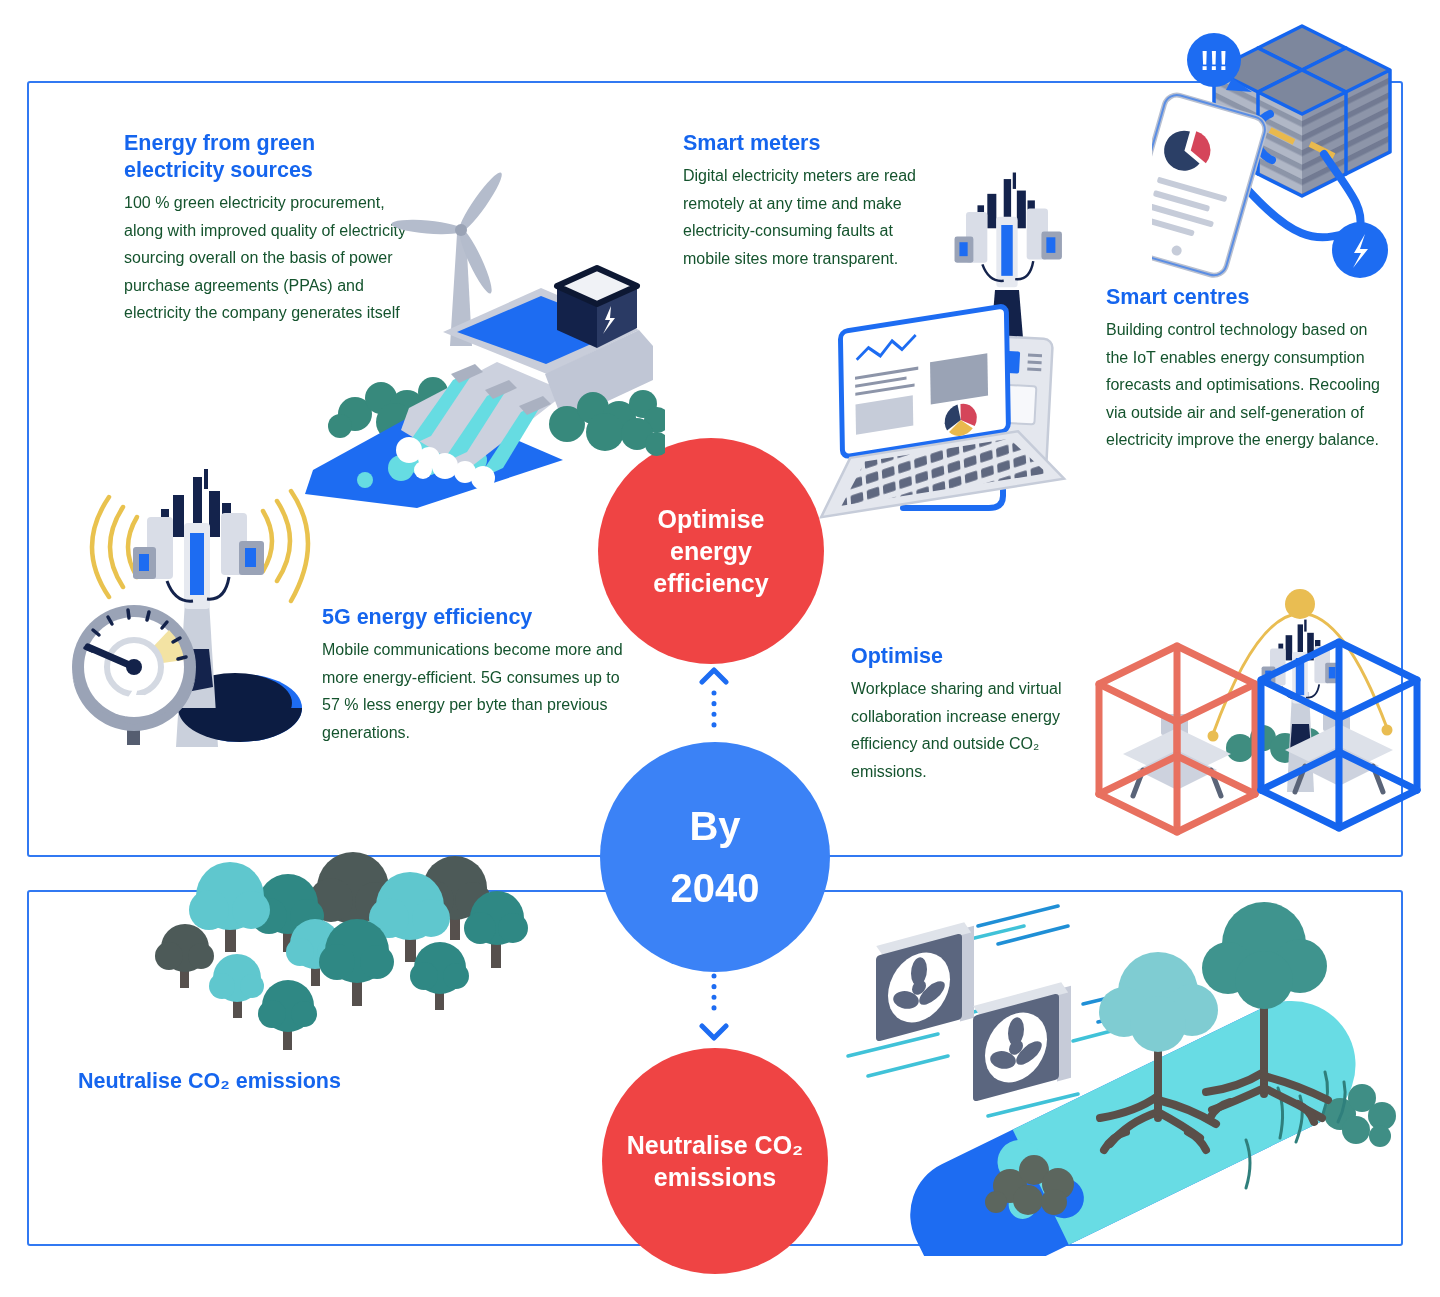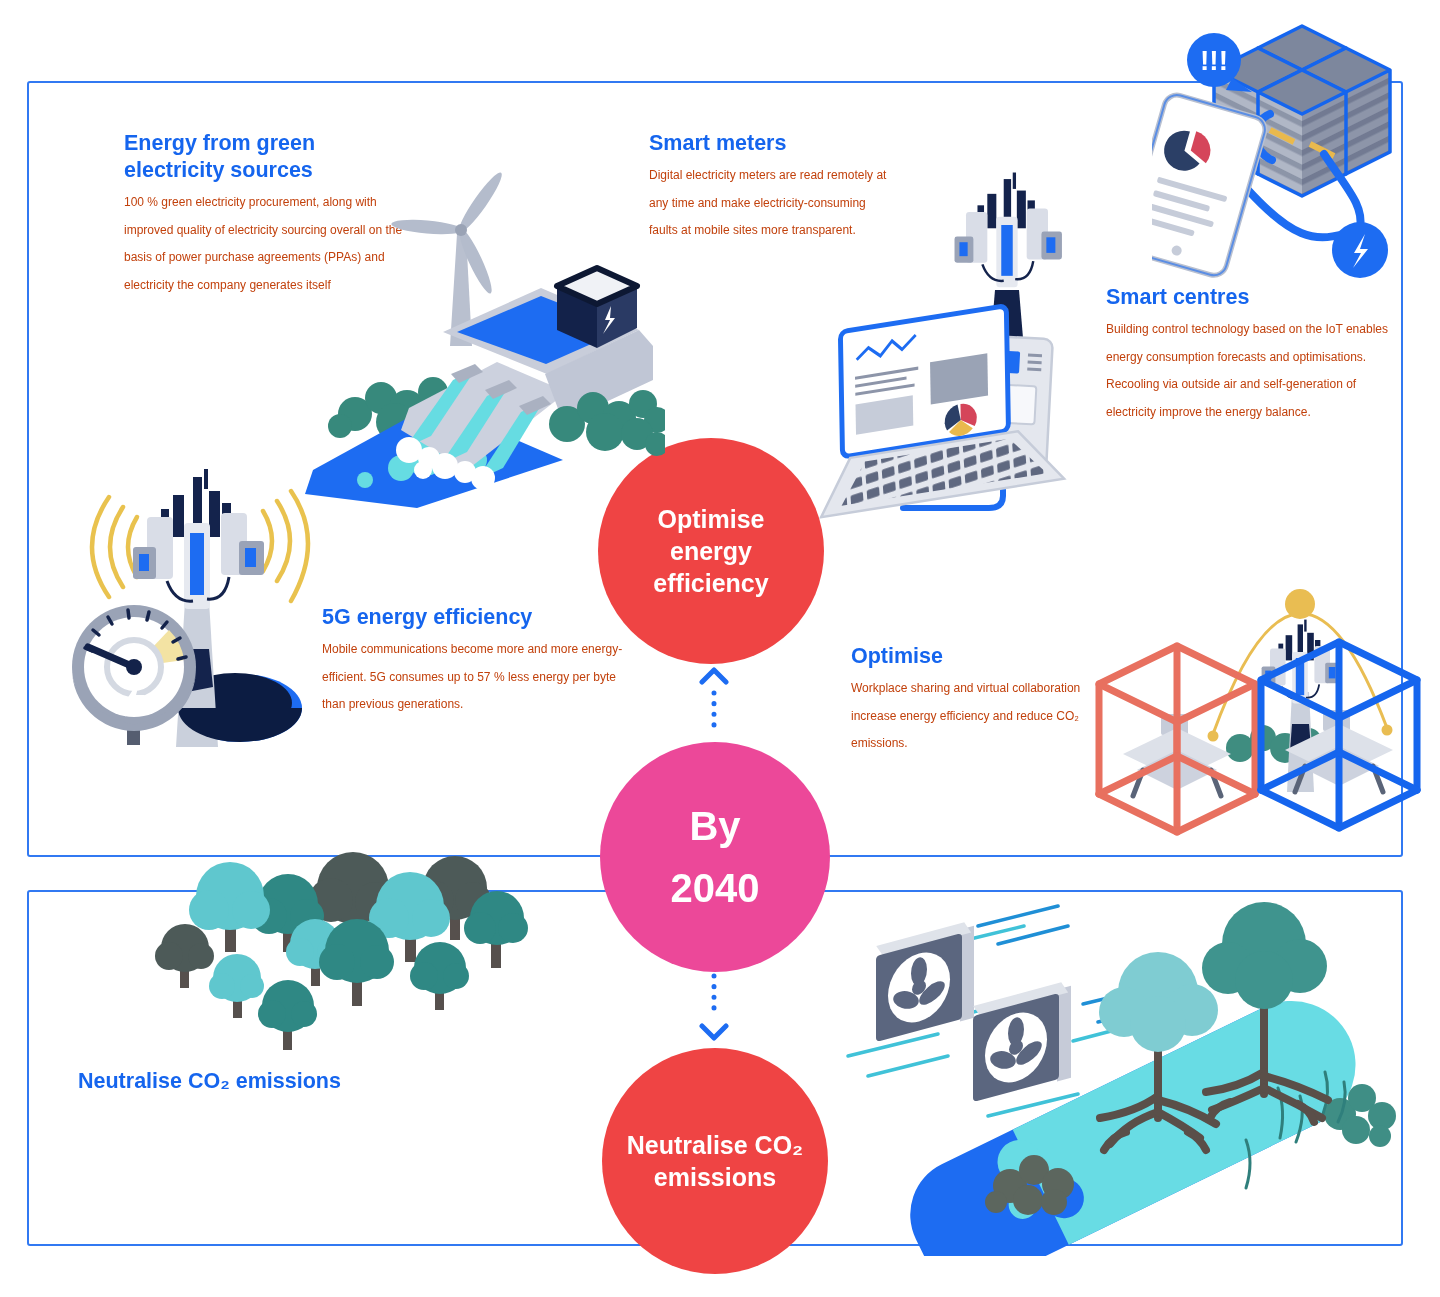--- a/index.html
+++ b/index.html
@@ -1,63 +1,63 @@
 <!DOCTYPE html>
 <html><head>
 <meta charset="utf-8">
 <style>
   html,body{margin:0;padding:0;background:#fff;}
   .canvas{position:relative;width:1440px;height:1297px;background:#ffffff;overflow:hidden;
           font-family:"Liberation Sans","DejaVu Sans",sans-serif;}
   .frame{position:absolute;border:2px solid #3179f2;border-radius:3px;background:transparent;z-index:1;}
   .tb{position:absolute;z-index:4;}
   .tb h3{margin:0 0 5px 0;font-size:21.5px;line-height:27px;color:#1565ee;font-weight:bold;}
-  .tb p{margin:0;font-size:12px;line-height:27.5px;color:#c2410c;}
+  .tb p{margin:0;font-size:16px;line-height:27.5px;color:#14532d;}
   .bubble-circle{position:absolute;border-radius:50%;display:flex;flex-direction:column;align-items:center;
           justify-content:center;text-align:center;color:#fff;font-weight:bold;z-index:5;}
   .c-blue{background:#ef4444;}
-  .c-yellow{background:#ec4899;}
+  .c-yellow{background:#3b82f6;}
   .c1-label{font-size:25px;line-height:32px;width:160px;}
   .c2-label{font-size:25px;line-height:32px;width:205px;}
   .y1{font-size:40px;line-height:46px;}
   .y2{font-size:40px;line-height:46px;margin-top:16px;}
   .illus{position:absolute;z-index:6;}
   .arrow{position:absolute;z-index:5;}
 </style>
 </head>
 <body>
 
 <div class="canvas">
 
   <div class="frame" style="left:27px;top:81px;width:1372px;height:772px;"></div>
   <div class="frame" style="left:27px;top:890px;width:1372px;height:352px;"></div>
 
   <div class="tb" style="left:78px;top:130px;width:310px;margin-left:46px;">
     <h3 style="width:235px;">Energy from green electricity sources</h3>
     <p style="width:302px;">100 % green electricity procurement, along with improved quality of electricity sourcing overall on the basis of power purchase agreements (PPAs) and electricity the company generates itself</p>
   </div>
 
-  <div class="tb" style="left:649px;top:130px;width:250px;">
+  <div class="tb" style="left:683px;top:130px;width:250px;">
     <h3>Smart meters</h3>
     <p style="width:243px;">Digital electricity meters are read remotely at any time and make electricity-consuming faults at mobile sites more transparent.</p>
   </div>
 
   <div class="tb" style="left:1106px;top:284px;width:300px;">
     <h3>Smart centres</h3>
     <p style="width:288px;">Building control technology based on the IoT enables energy consumption forecasts and optimisations. Recooling via outside air and self-generation of electricity improve the energy balance.</p>
   </div>
 
   <div class="tb" style="left:322px;top:604px;width:320px;">
     <h3>5G energy efficiency</h3>
     <p style="width:308px;">Mobile communications become more and more energy-efficient. 5G consumes up to 57 % less energy per byte than previous generations.</p>
   </div>
 
   <div class="tb" style="left:851px;top:643px;width:240px;">
     <h3>Optimise</h3>
-    <p style="width:232px;">Workplace sharing and virtual collaboration increase energy efficiency and reduce CO₂ emissions.</p>
+    <p style="width:232px;">Workplace sharing and virtual collaboration increase energy efficiency and outside CO₂ emissions.</p>
   </div>
 
   <div class="tb" style="left:78px;top:1068px;width:510px;">
     <h3>Neutralise CO₂ emissions</h3>
   </div>
 
   <div class="bubble-circle c-blue" style="left:598px;top:438px;width:226px;height:226px;">
     <div class="c1-label">Optimise energy efficiency</div>
   </div>
 

